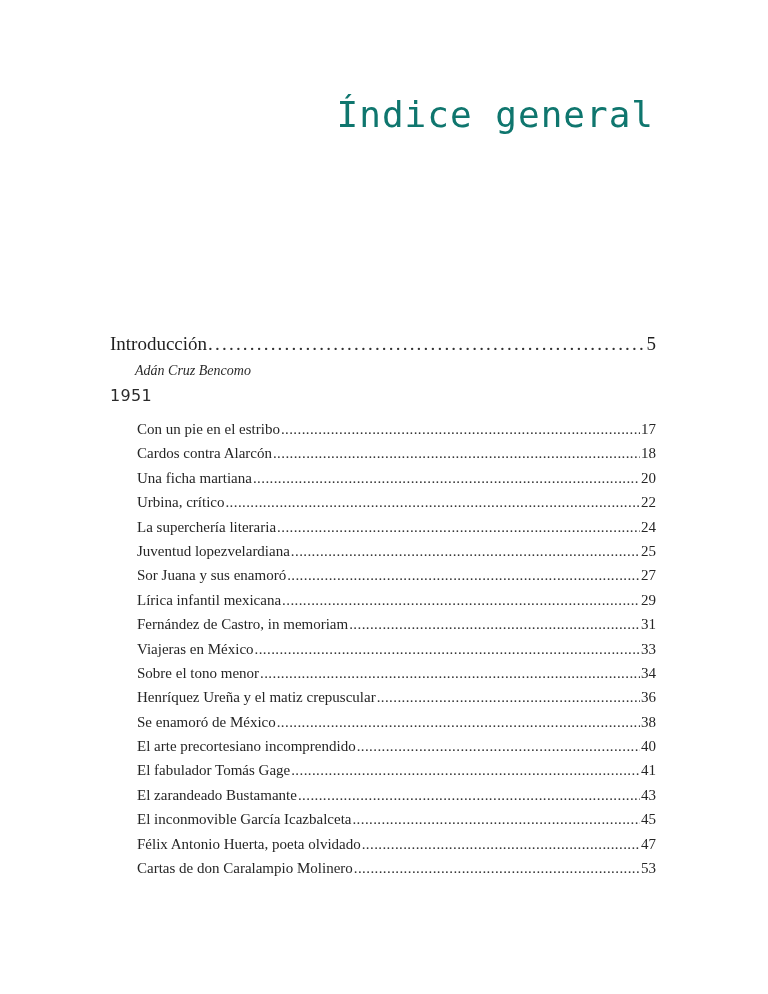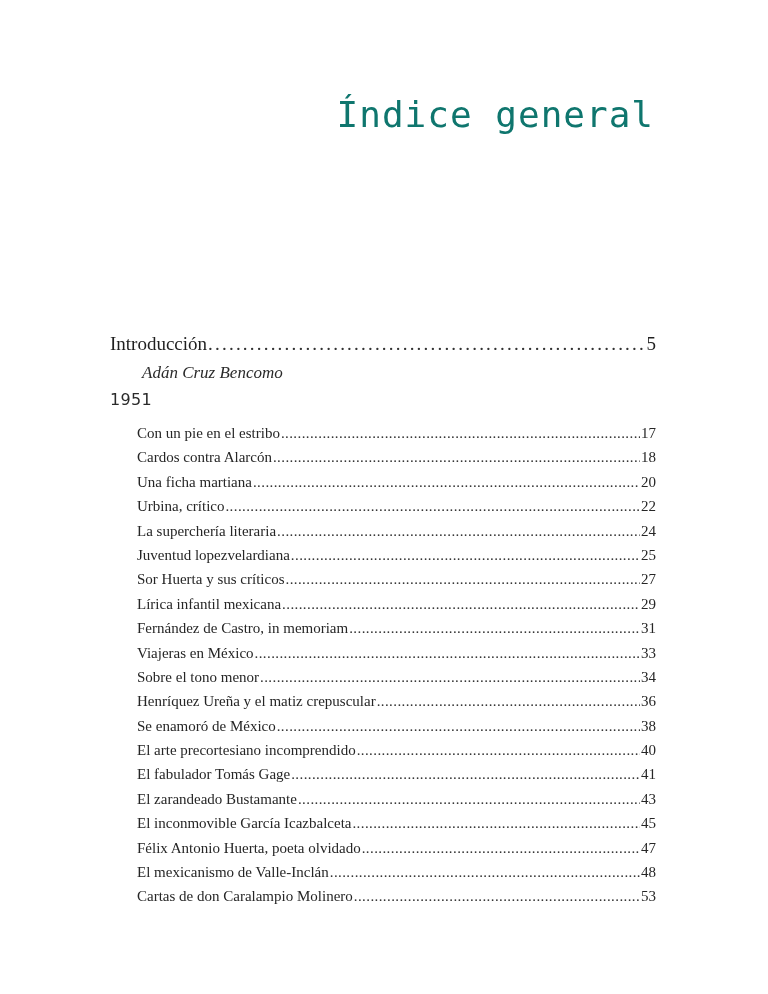--- a/index.html
+++ b/index.html
@@ -11,21 +11,21 @@
       margin: 12px;
     }
     .toc { position: absolute; left: 110px; top: 333px; width: 546px; font-family: "Liberation Serif", serif; }
     .row { display: flex; align-items: baseline; white-space: nowrap; overflow: hidden; }
     .row .label { flex: 0 0 auto; }
     .row .dots { flex: 1 1 auto; overflow: hidden; margin: 0 1px; color: #333; }
     .row .dots::after { content: "................................................................................................................................................................................................................................................"; letter-spacing: 0.5px; }
     .row .page { flex: 0 0 auto; }
     .intro { font-size: 19px; height: 26px; justify-content: center; }
     .intro .dots::after { letter-spacing: 2.2px; }
-    .author { font-style: italic; font-size: 17px; margin-left: 32px; margin-top: 4px; color: #2a2a2a; }
+    .author { font-style: italic; font-size: 14px; margin-left: 25px; margin-top: 4px; color: #2a2a2a; }
     .year { font-family: "DejaVu Sans", sans-serif; font-size: 16px; margin-top: 7px; color: #2a2a2a; letter-spacing: 0.3px; }
     .entries { margin-left: 27px; margin-top: 16px; }
     .entry { font-size: 15px; height: 24.4px; color: #262626; }
     .entry .dots::after { letter-spacing: 0.4px; }
     .em { }
   </style>
 </head>
 <body>
 
 <h1 class="title">Índice general</h1>
@@ -65,21 +65,21 @@
         <span class="label">La superchería literaria</span>
         <span class="dots"></span>
         <span class="page">24</span>
       </div>
     <div class="row entry">
         <span class="label">Juventud lopezvelardiana</span>
         <span class="dots"></span>
         <span class="page">25</span>
       </div>
     <div class="row entry">
-        <span class="label">Sor Huerta y sus críticos</span>
+        <span class="label">Sor Juana y sus enamoró</span>
         <span class="dots"></span>
         <span class="page">27</span>
       </div>
     <div class="row entry">
         <span class="label">Lírica infantil mexicana</span>
         <span class="dots"></span>
         <span class="page">29</span>
       </div>
     <div class="row entry">
         <span class="label"><span>Fernández de Castro, </span><span class="em">in memoriam</span></span>
@@ -125,23 +125,18 @@
         <span class="label">El inconmovible García Icazbalceta</span>
         <span class="dots"></span>
         <span class="page">45</span>
       </div>
     <div class="row entry">
         <span class="label">Félix Antonio Huerta, poeta olvidado</span>
         <span class="dots"></span>
         <span class="page">47</span>
       </div>
     <div class="row entry">
-        <span class="label">El mexicanismo de Valle-Inclán</span>
-        <span class="dots"></span>
-        <span class="page">48</span>
-      </div>
-    <div class="row entry">
         <span class="label">Cartas de don Caralampio Molinero</span>
         <span class="dots"></span>
         <span class="page">53</span>
       </div>
   </div>
 </div>
 
 </body></html>

